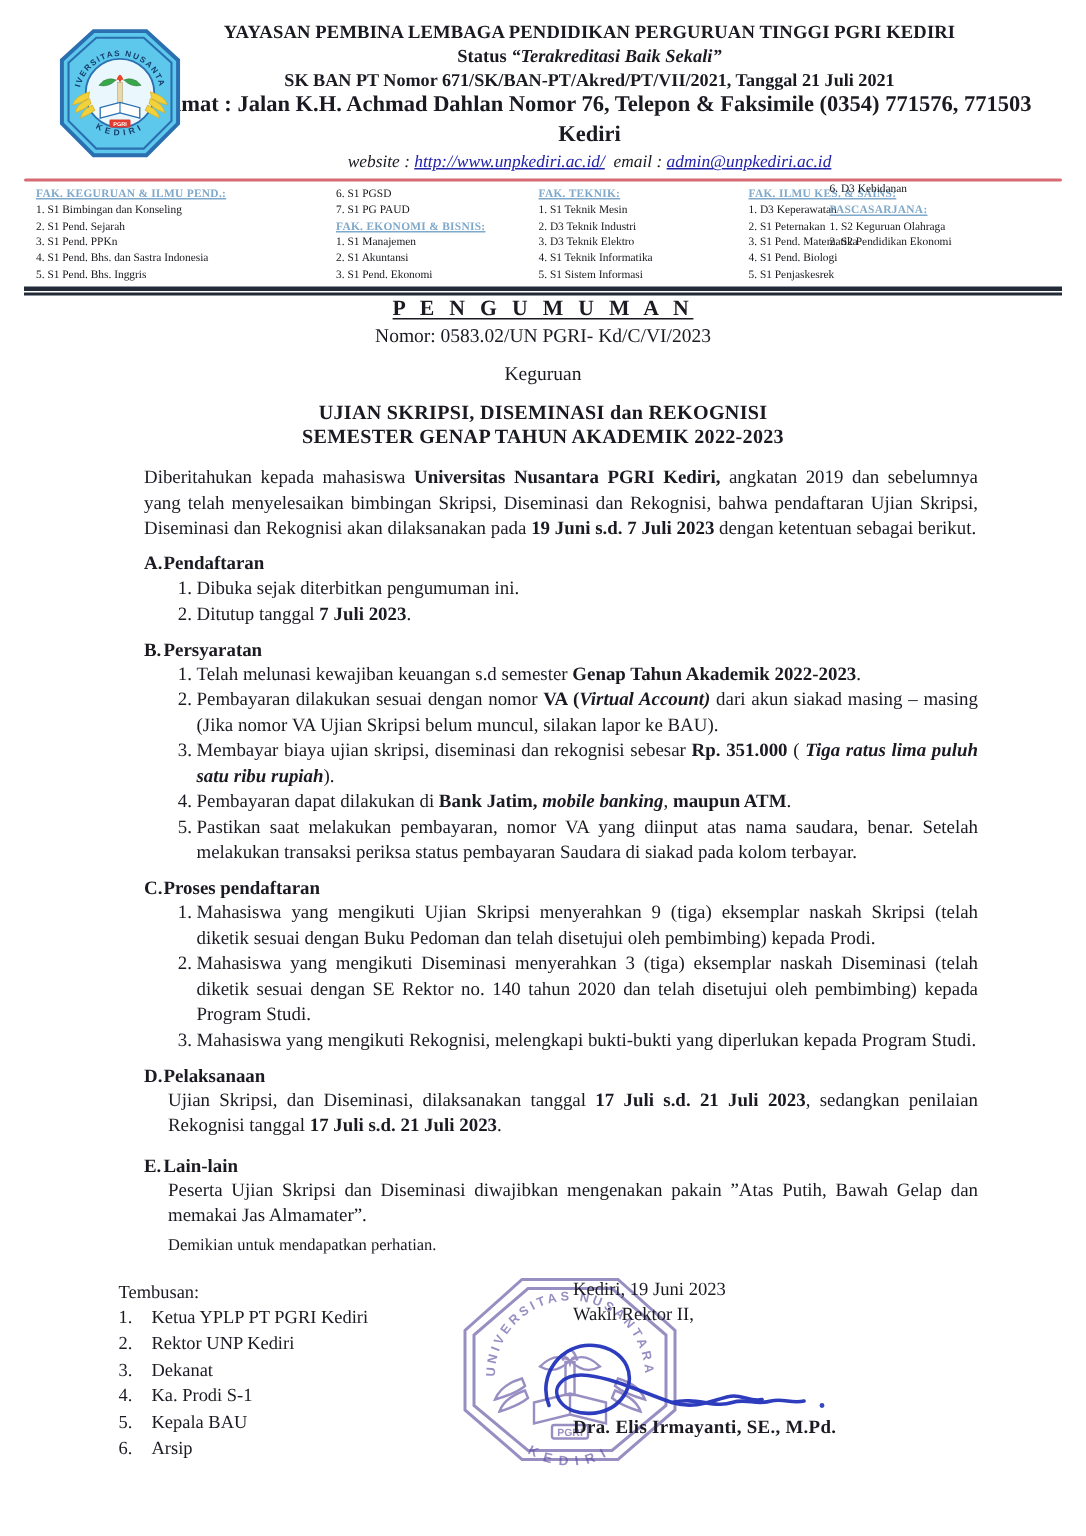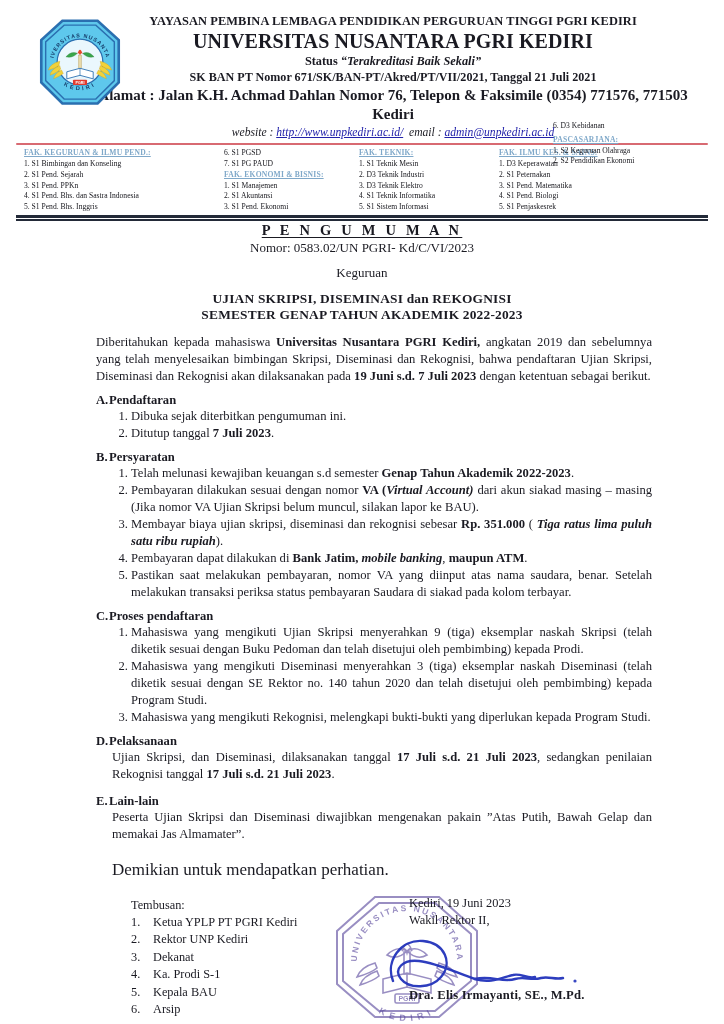--- a/index.html
+++ b/index.html
@@ -107,24 +107,24 @@
     position: relative; padding-left: 19px; margin-left: 16px;
   }
   ol.nums > li .mk {
     position:absolute; left:0; top:0; width:16px; text-align:right;
   }
   .plain-indent {
     font-size: 12.6px; line-height: 1.345; text-align: justify;
     margin-left: 16px;
   }
 
-  .demikian { font-size:17px; line-height:1.345; margin-top: 16px; margin-left: 16px;}
-
-  
-  .footer { margin-top: 17px; padding: 0 40px 0 96px; position: relative; min-height: 140px; margin-left: 27px; }
+  .demikian { font-size:11px; line-height:1.345; margin-top: 4px; margin-left: 16px;}
+
+  
+  .footer { margin-top: 17px; padding: 0 40px 0 71px; position: relative; min-height: 140px; }
   .tembusan { font-size: 12.3px; line-height: 1.05; }
   .tembusan .tt { margin-bottom: 2px; margin-left: 8px;}
   ol.temb { margin:0; padding:0; list-style:none; }
   ol.temb li { position:relative; padding-left: 30px; line-height: 1.42; font-size:12.3px;}
   ol.temb li .mk { position:absolute; left: 8px; top:0; width: 14px; text-align:left; }
 
   .signblock {
     position:absolute; left: 382px; top: -4px; width: 300px;
     text-align: left; font-size: 12.4px; line-height:1.38;
   }
@@ -192,21 +192,20 @@
           <path d="M35,62 L50,58 L65,62 L65,70 L50,66 L35,70 Z" fill="#ffffff" stroke="#2a6fb0" stroke-width="1"></path>
           <line x1="50" y1="58" x2="50" y2="66" stroke="#2a6fb0" stroke-width="0.8"></line>
 
           <rect x="42" y="71" width="16" height="6" rx="1" fill="#e23a2e"></rect>
           <text x="50" y="75.9" font-size="4.2" font-weight="bold" fill="#ffffff" text-anchor="middle" font-family="'Liberation Sans',sans-serif">PGRI</text>
         </svg>
       </div>
 
       <div class="lh-text">
         <div class="lh-l1">YAYASAN PEMBINA LEMBAGA PENDIDIKAN PERGURUAN TINGGI PGRI KEDIRI</div>
-        <div class="lh-l2">UNIVERSITAS NUSANTARA PGRI KEDIRI</div>
         <div class="lh-l3"><span>Status </span><i>“Terakreditasi Baik Sekali”</i></div>
         <div class="lh-l4">SK BAN PT Nomor 671/SK/BAN-PT/Akred/PT/VII/2021, Tanggal 21 Juli 2021</div>
         <div class="lh-l5">Alamat : Jalan K.H. Achmad Dahlan Nomor 76, Telepon &amp; Faksimile (0354) 771576, 771503 Kediri</div>
         <div class="lh-l6"><span>website : </span><span class="lnk">http://www.unpkediri.ac.id/</span>&nbsp;&nbsp;<span>email : </span><span class="lnk">admin@unpkediri.ac.id</span></div>
       </div>
     </div>
   </div>
 
   <div class="rule-red"></div>
 

